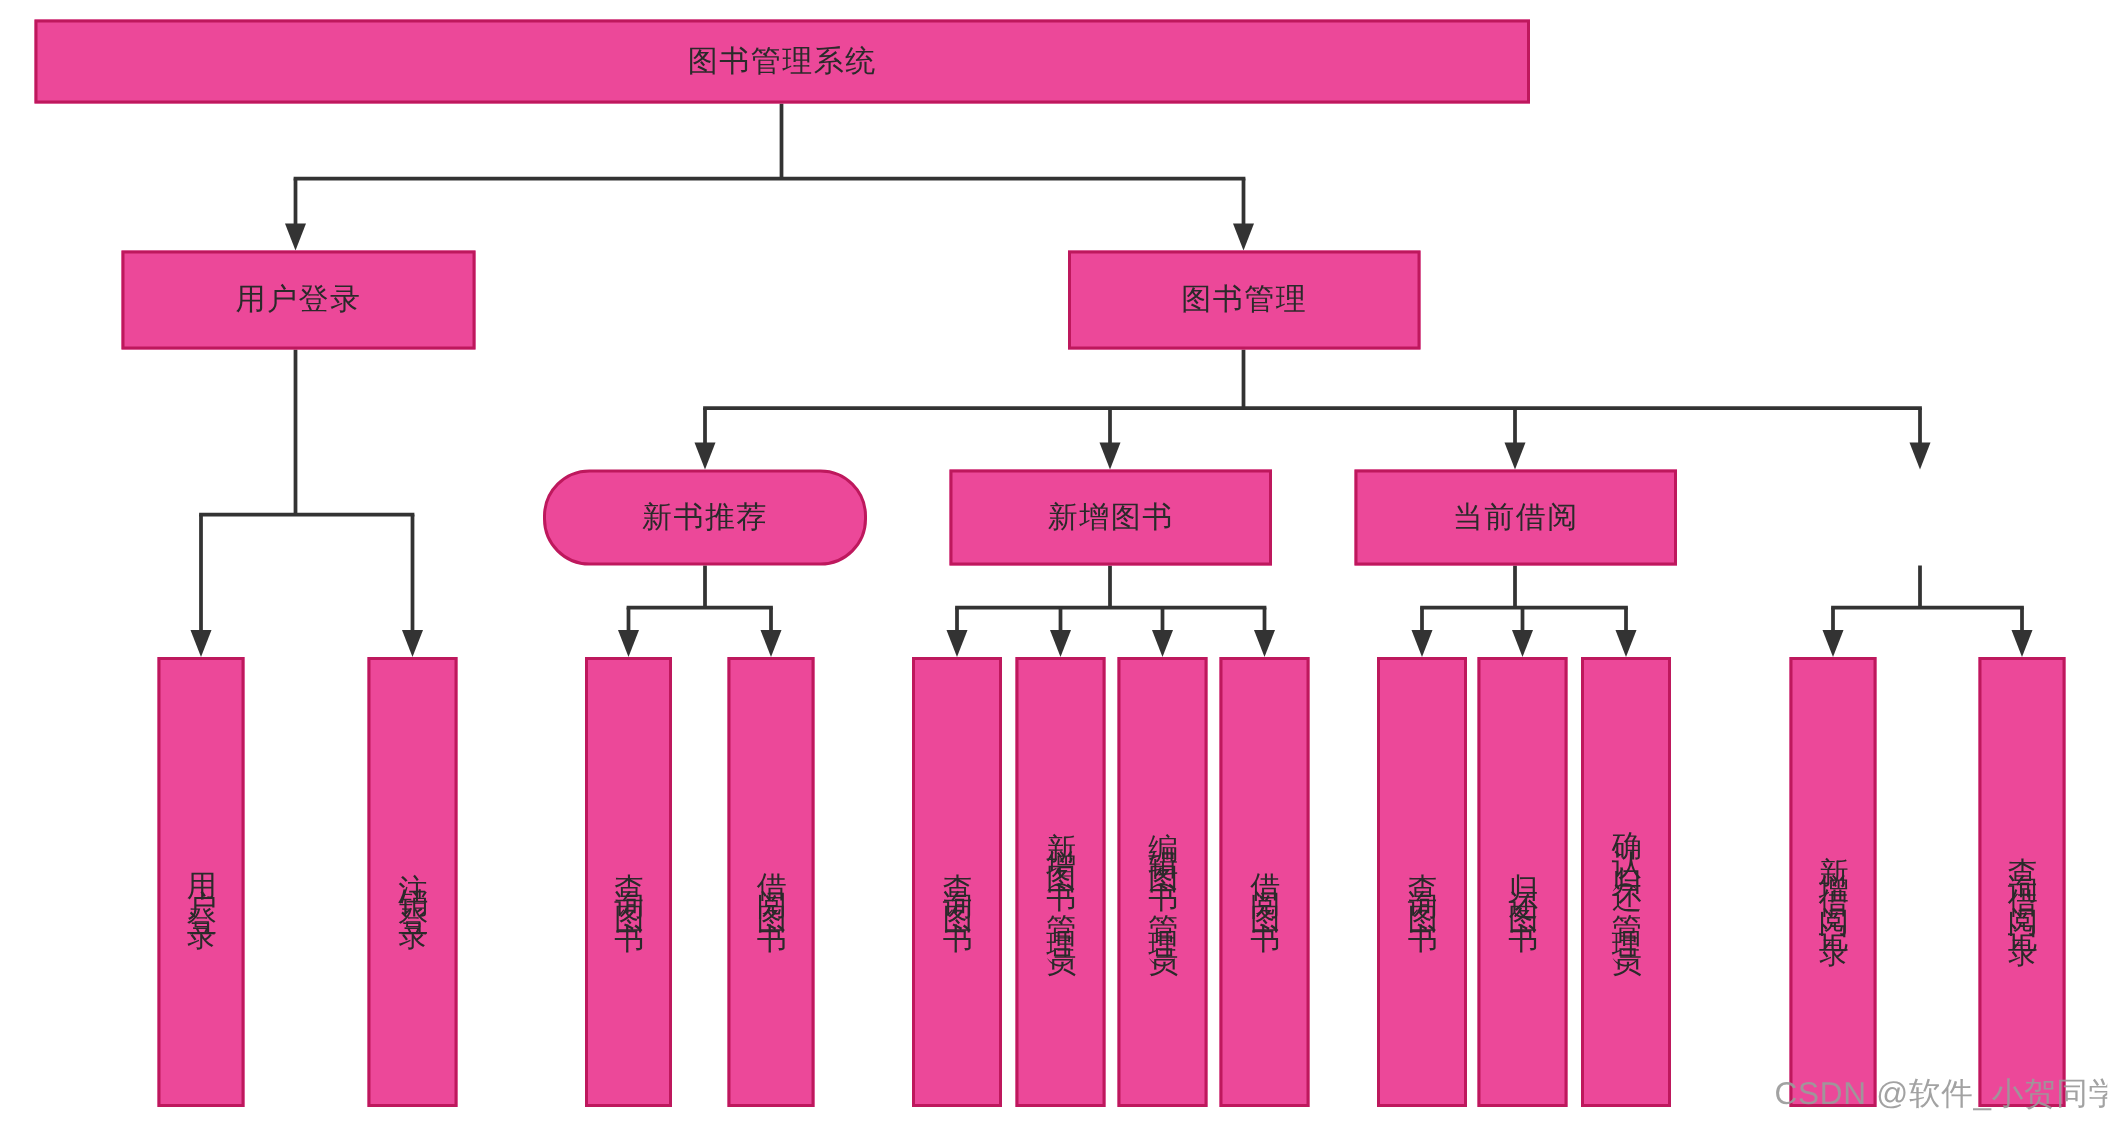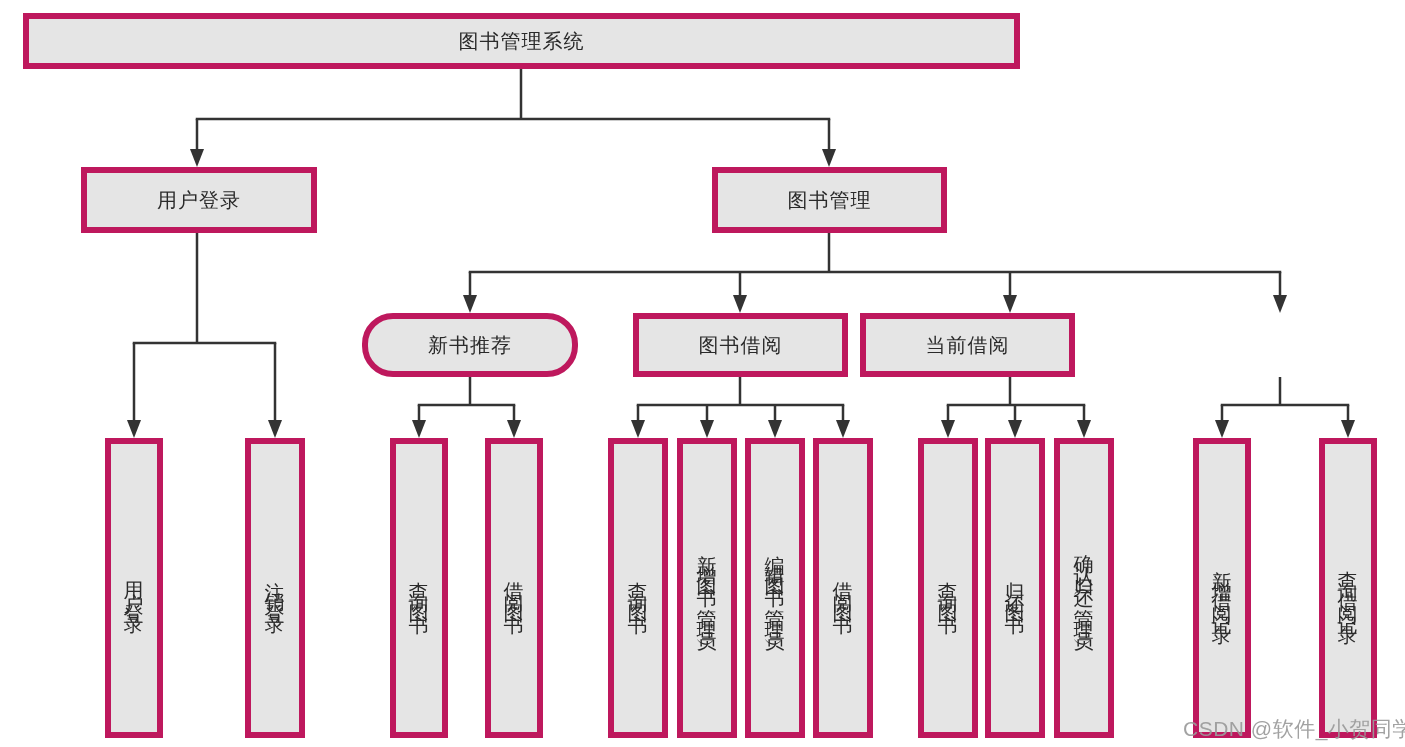--- a/index.html
+++ b/index.html
@@ -17,22 +17,22 @@
   }
   #connectors {
     position: absolute;
     left: 0;
     top: 0;
     z-index: 1;
   }
   .box {
     position: absolute;
     box-sizing: border-box;
-    border: 6px solid #be185d;
-    background: #e5e5e5;
+    border: 2px solid #be185d;
+    background: #ec4899;
     color: #2a2a2a;
     display: flex;
     align-items: center;
     justify-content: center;
     z-index: 2;
     text-align: center;
   }
   .h-box {
     font-size: 20px;
     letter-spacing: 1px;
@@ -130,22 +130,22 @@
       <polygon points="1348,438 1341,420 1355,420"></polygon>
     </g>
   </svg>
 
   <div class="box h-box" style="left:23px; top:13px; width:997px; height:56px;">图书管理系统</div>
 
   <div class="box h-box" style="left:81px; top:167px; width:236px; height:66px;">用户登录</div>
   <div class="box h-box" style="left:712px; top:167px; width:235px; height:66px;">图书管理</div>
 
   <div class="box h-box" style="left:362px; top:313px; width:216px; height:64px;border-radius:31px;">新书推荐</div>
-  <div class="box h-box" style="left:633px; top:313px; width:215px; height:64px;">图书借阅</div>
-  <div class="box h-box" style="left:860px; top:313px; width:215px; height:64px;">当前借阅</div>
+  <div class="box h-box" style="left:633px; top:313px; width:215px; height:64px;">新增图书</div>
+  <div class="box h-box" style="left:903px; top:313px; width:215px; height:64px;">当前借阅</div>
 
   <div class="box v-box" style="left:105px; top:438px; width:58px; height:300px;">用户登录</div>
   <div class="box v-box" style="left:245px; top:438px; width:60px; height:300px;">注销登录</div>
 
   <div class="box v-box" style="left:390px; top:438px; width:58px; height:300px;">查询图书</div>
   <div class="box v-box" style="left:485px; top:438px; width:58px; height:300px;">借阅图书</div>
 
   <div class="box v-box" style="left:608px; top:438px; width:60px; height:300px;">查询图书</div>
   <div class="box v-box" style="left:677px; top:438px; width:60px; height:300px;">新增图书（管理员）</div>
   <div class="box v-box" style="left:745px; top:438px; width:60px; height:300px;">编辑图书（管理员）</div>

